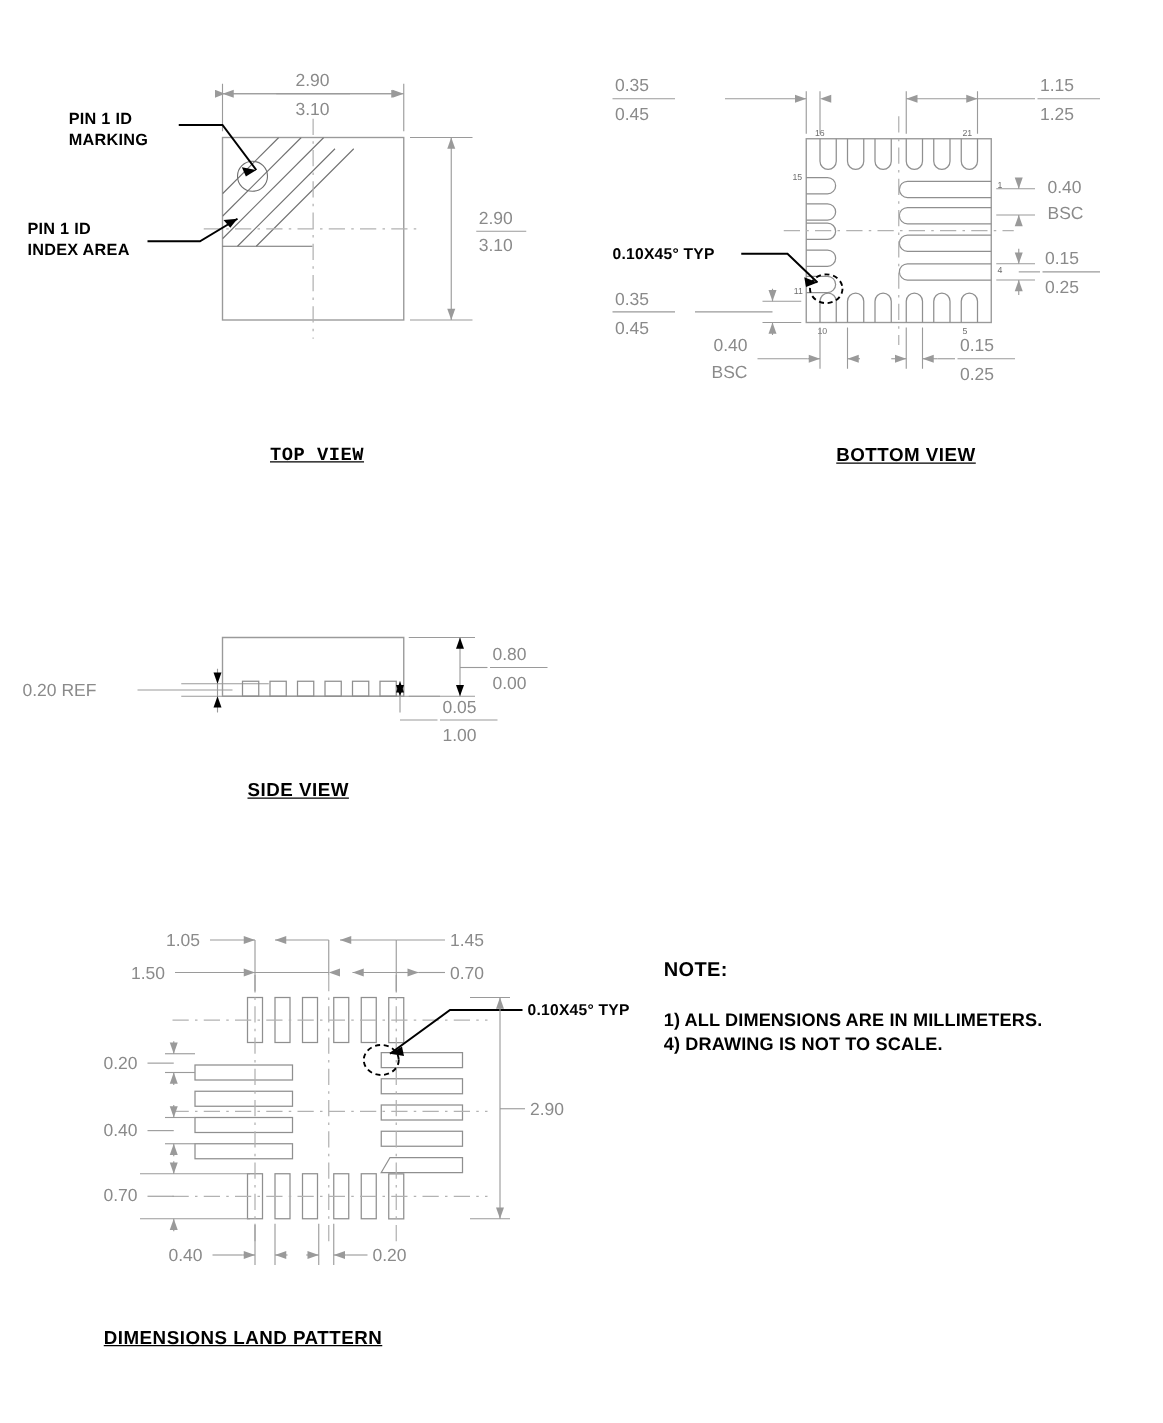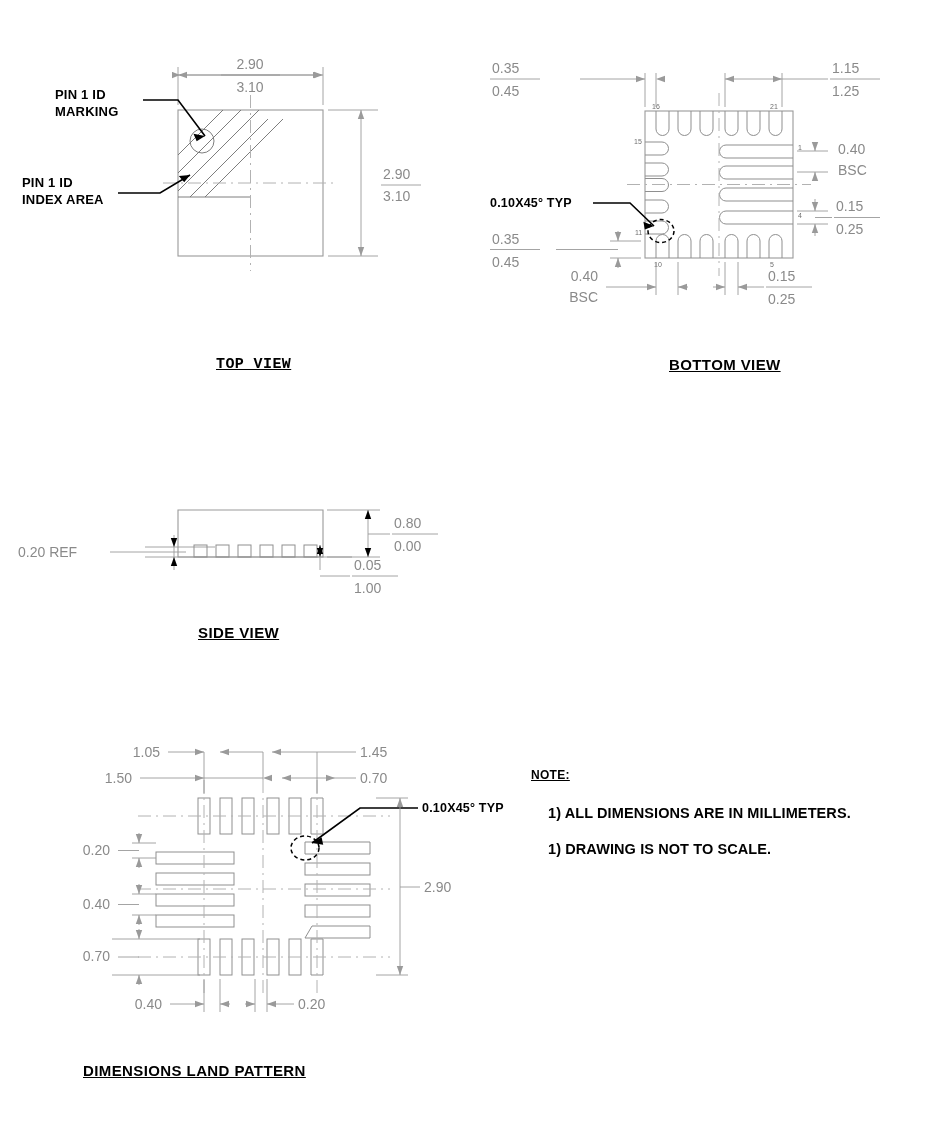--- a/index.html
+++ b/index.html
@@ -8,24 +8,24 @@
   .page{position:absolute;inset:0;}
   .title{position:absolute;left:0;top:6px;width:930px;text-align:center;
          font-size:19px;font-weight:bold;letter-spacing:.2px;}
   .viewlabel{position:absolute;font-size:15px;font-weight:bold;
              text-decoration:underline;letter-spacing:.4px;white-space:nowrap;}
   .lbl-top{left:216px;top:356px;font-family:Liberation Mono, monospace;}
   .lbl-bottom{left:669px;top:356px;}
   .lbl-side{left:198px;top:624px;}
   .lbl-land{left:83px;top:1062px;}
   .notes{position:absolute;left:531px;top:768px;width:380px;}
-  .notes-h{font-size:12px;font-weight:bold;text-decoration:underline;
+  .notes-h{font-size:16px;font-weight:bold;
            letter-spacing:.3px;margin:0 0 22px 0;}
   .notes-l{font-size:14.5px;font-weight:bold;line-height:19px;
-           letter-spacing:.1px;white-space:pre-wrap;margin:17px;}
+           letter-spacing:.1px;white-space:pre-wrap;margin:0;}
   svg{position:absolute;left:0;top:0;overflow:visible;}
   .dim{fill:#8a8a8a;font-size:14px;font-family:"Liberation Sans",sans-serif;}
   .pinnum{fill:#6e6e6e;font-size:7px;font-family:"Liberation Sans",sans-serif;}
   .callout{fill:#000;font-size:13px;font-weight:bold;
            font-family:"Liberation Sans",sans-serif;letter-spacing:.2px;}
   .callout2{fill:#000;font-size:12.5px;font-weight:bold;
             font-family:"Liberation Sans",sans-serif;letter-spacing:.2px;}
   .ol{fill:none;stroke:#9a9a9a;stroke-width:1.1;}
   .pad{fill:none;stroke:#8f8f8f;stroke-width:1;}
   .ext{stroke:#9a9a9a;stroke-width:.9;fill:none;}
@@ -452,16 +452,16 @@
       <line class="dimline" x1="217" y1="274" x2="234" y2="274"></line>
       <text class="dim" x="238" y="279">0.20</text>
     </g>
   </svg>
 
   <div class="viewlabel lbl-land">DIMENSIONS LAND PATTERN</div>
 
   <div class="notes">
     <div class="notes-h">NOTE:</div>
     <div class="notes-l">1) ALL DIMENSIONS ARE IN MILLIMETERS.</div>
-    <div class="notes-l">1) DRAWING IS NOT TO SCALE.</div>
+    <div class="notes-l">4) DRAWING IS NOT TO SCALE.</div>
   </div>
 
 </div>
 
 </body></html>

